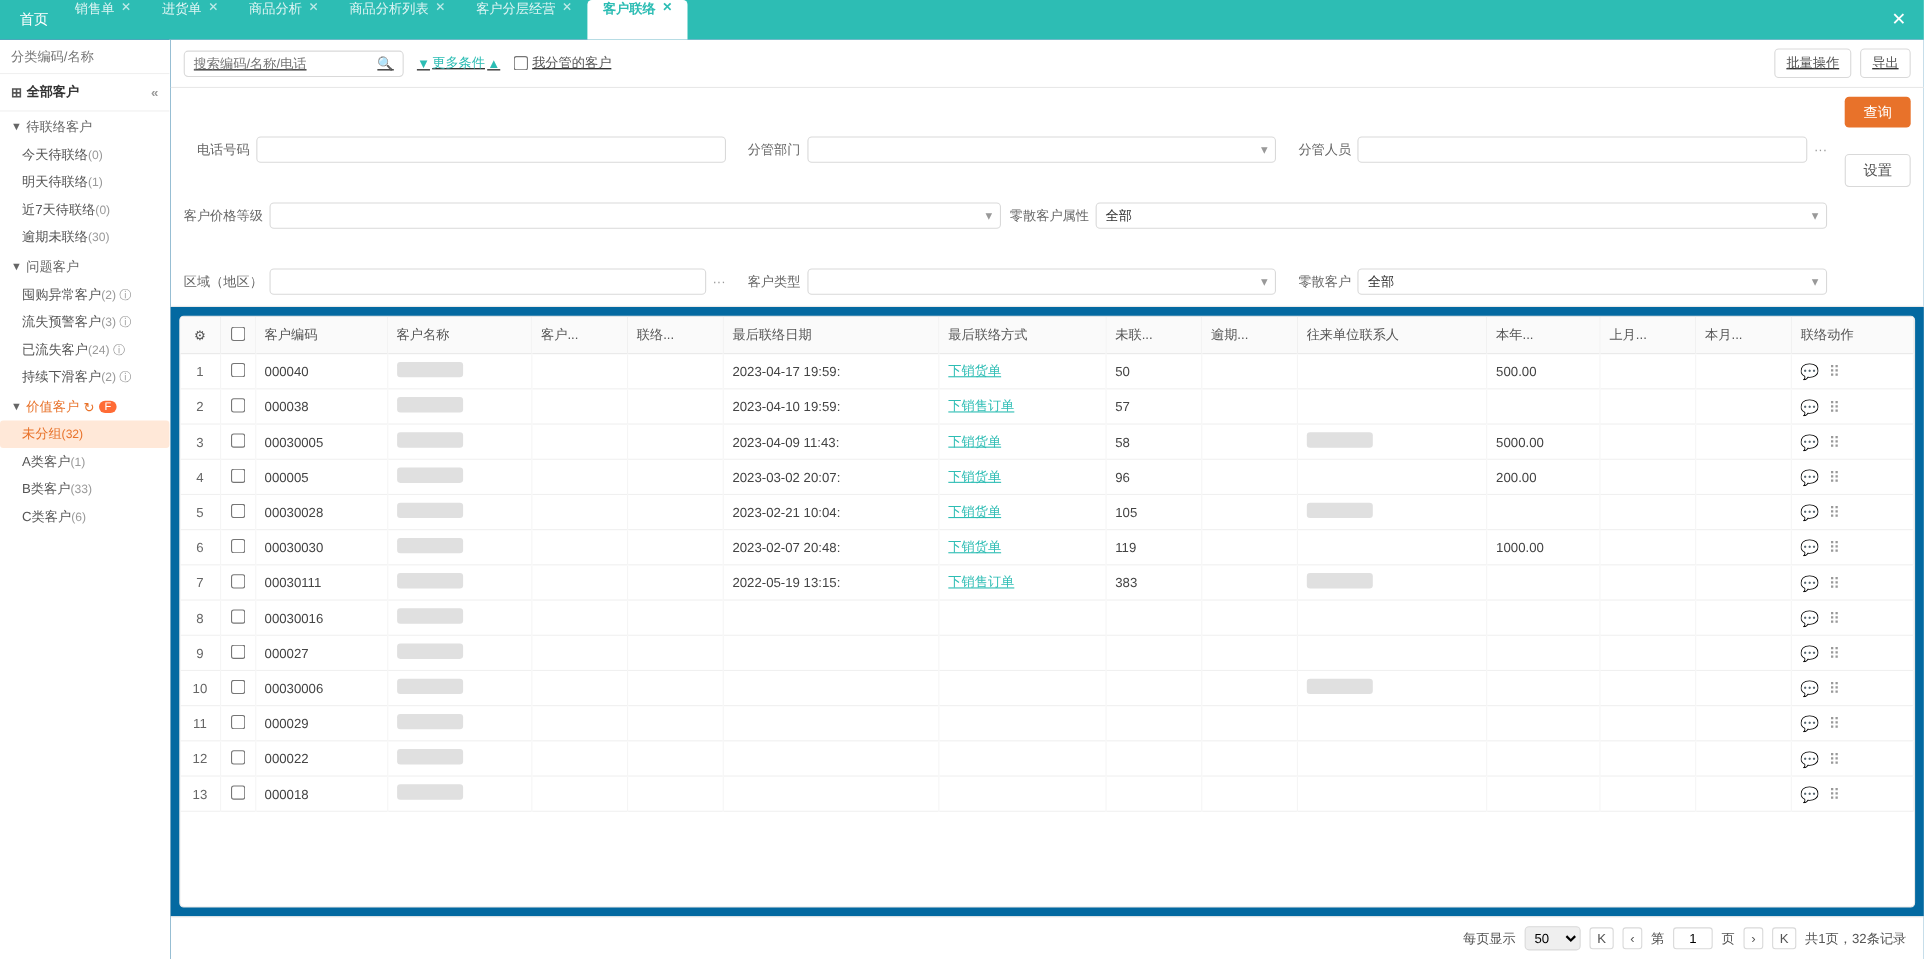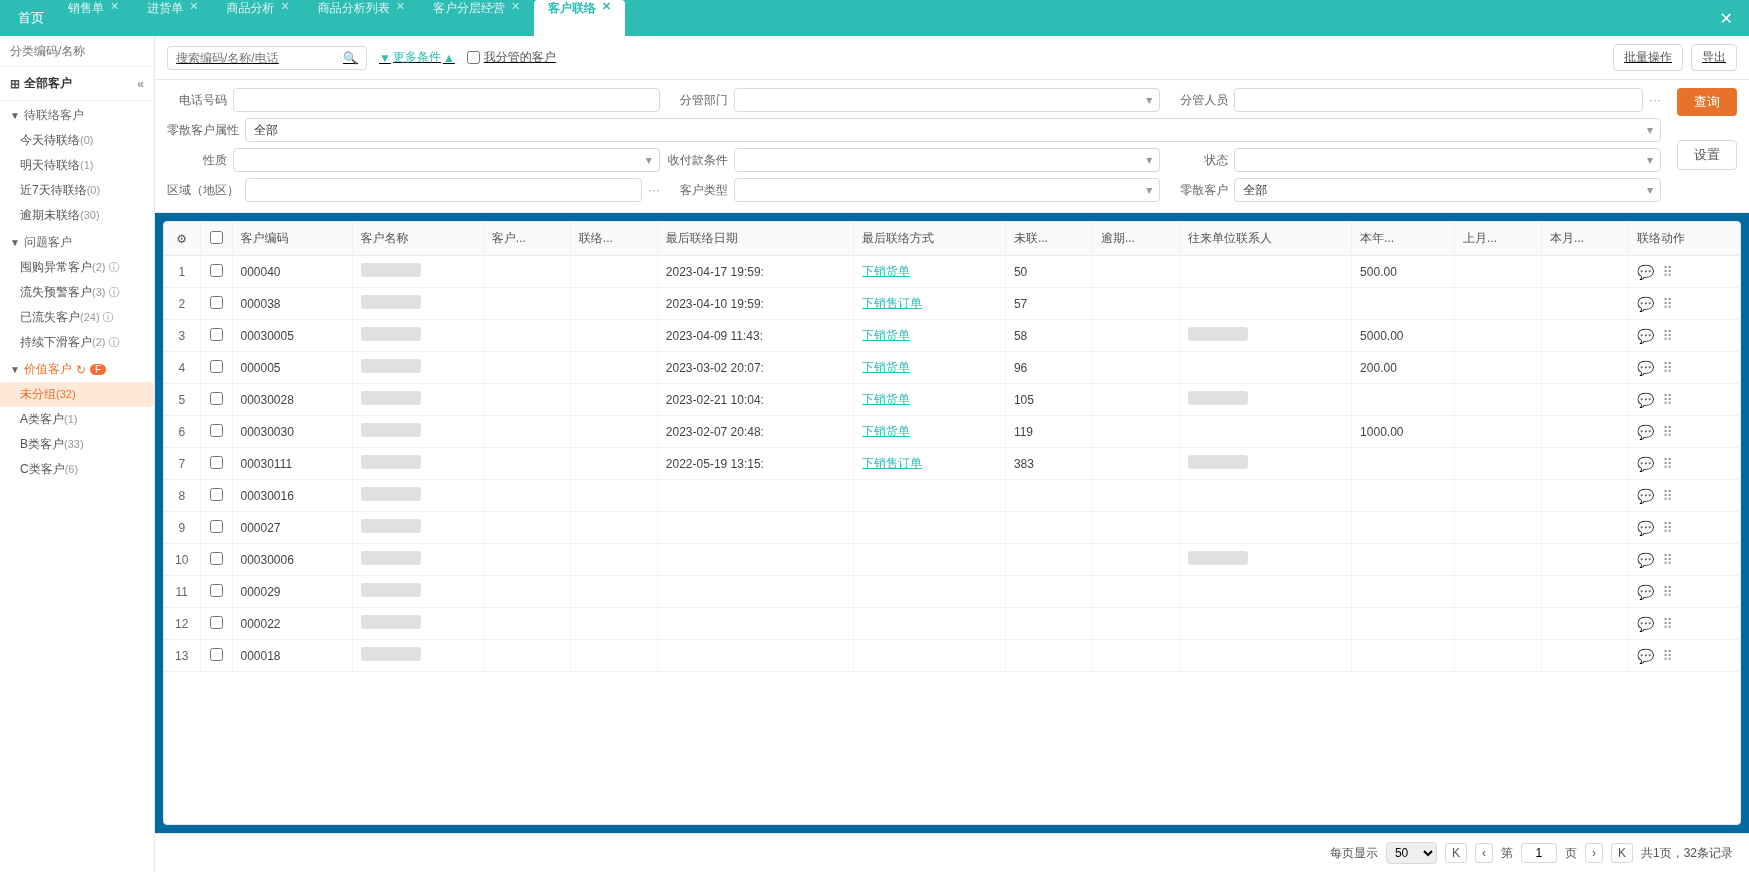--- a/index.html
+++ b/index.html
@@ -198,20 +198,21 @@
     .advanced-filter {
       background: #fff;
       padding: 8px 12px 4px;
       border-bottom: 1px solid #e8e8e8;
     }
     .filter-row {
       display: flex;
       align-items: center;
       margin-bottom: 6px;
       gap: 8px;
+      margin-top: 36px;
     }
     .filter-field {
       display: flex;
       align-items: center;
       flex: 1;
       gap: 6px;
     }
     .filter-field label {
       white-space: nowrap;
       color: #666;
@@ -492,45 +493,31 @@
               </div>
             </div>
             <div class="filter-field">
               <label>分管人员</label>
               <input type="text" class="field-input" style="flex: 1 1 0%;">
               <span style="color:#999;cursor:pointer;">···</span>
             </div>
           </div>
           <div class="filter-row">
             <div class="filter-field">
+              <label>客户价格等级</label>
+              <div class="select-wrapper">
+                <select><option></option></select>
+              </div>
+            </div>
+            <div class="filter-field">
               <label>零散客户属性</label>
               <div class="select-wrapper">
                 <select>
                   <option>全部</option>
                 </select>
-              </div>
-            </div>
-          </div>
-          <div class="filter-row">
-            <div class="filter-field">
-              <label>性质</label>
-              <div class="select-wrapper">
-                <select><option></option></select>
-              </div>
-            </div>
-            <div class="filter-field">
-              <label>收付款条件</label>
-              <div class="select-wrapper">
-                <select><option></option></select>
-              </div>
-            </div>
-            <div class="filter-field">
-              <label>状态</label>
-              <div class="select-wrapper">
-                <select><option></option></select>
               </div>
             </div>
           </div>
           <div class="filter-row">
             <div class="filter-field">
               <label>区域（地区）</label>
               <input type="text" class="field-input" style="flex: 1 1 0%;">
               <span style="color:#999;cursor:pointer;">···</span>
             </div>
             <div class="filter-field">

